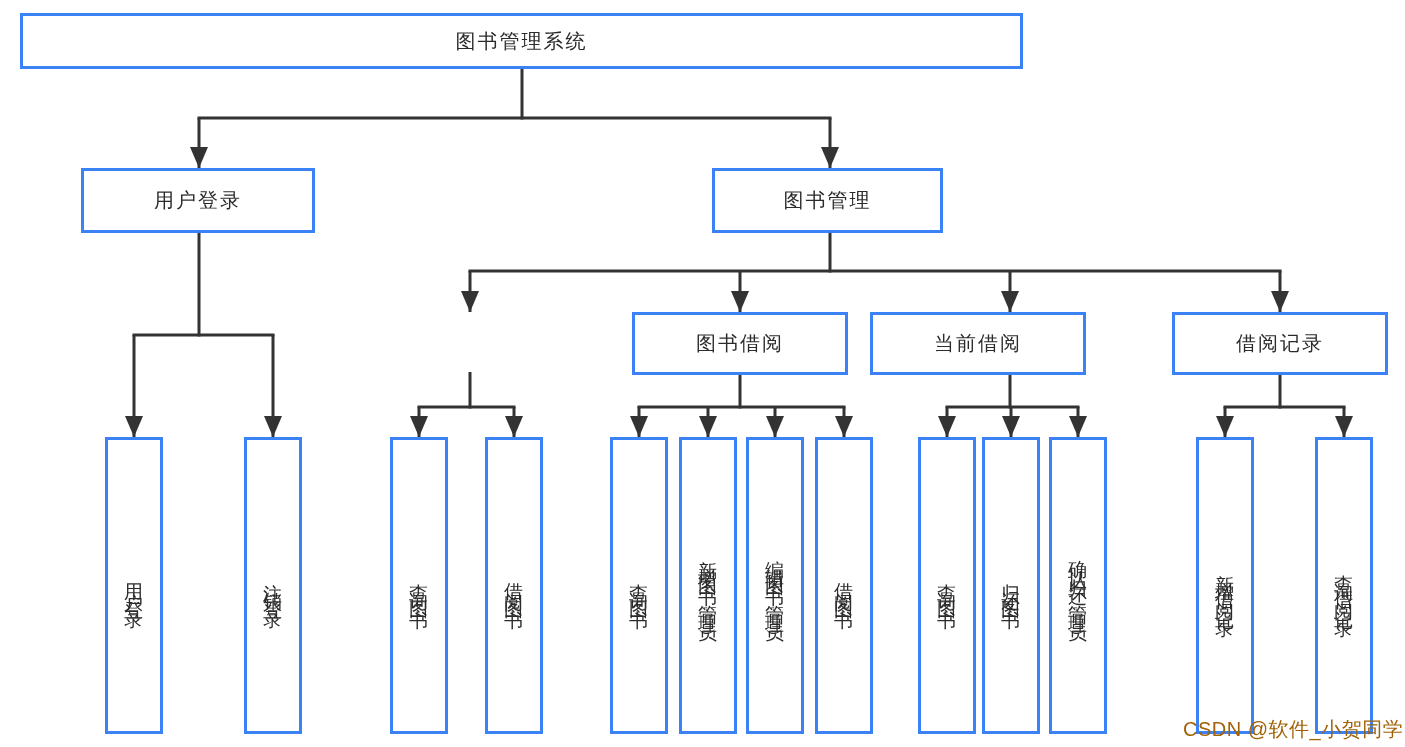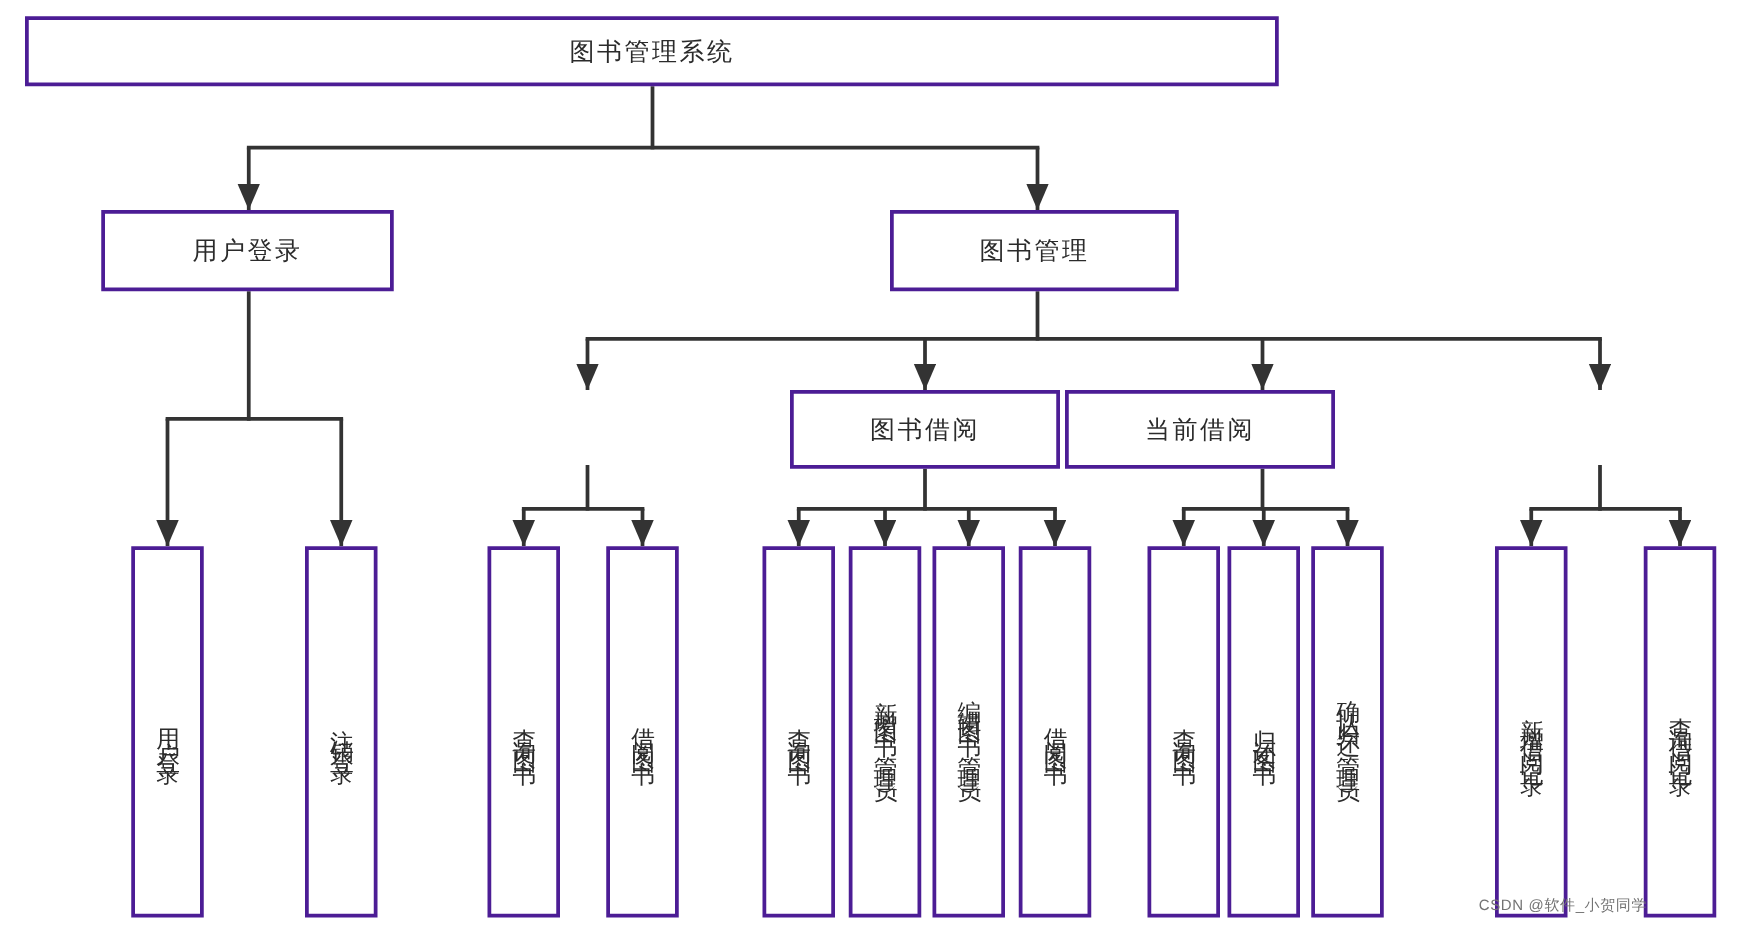--- a/index.html
+++ b/index.html
@@ -9,43 +9,43 @@
     background:#ffffff;
     font-family:"Liberation Sans","DejaVu Sans",sans-serif;
     overflow:hidden;
   }
   .connectors{position:absolute;left:0;top:0;}
   .connectors line{stroke:#333333;stroke-width:3;fill:none;}
   .connectors .arrowhead{fill:#333333;}
   .node{
     position:absolute;
     box-sizing:border-box;
-    border:3px solid #4c1d95;
+    border:3px solid #3b82f6;
     background:#ffffff;
     display:flex;align-items:center;justify-content:center;
     color:#2b2b2b;
   }
   .h-label{font-size:20px;letter-spacing:2px;white-space:nowrap;}
   .root{left:20px;top:13px;width:1003px;height:56px;}
   .lvl2{top:168px;height:65px;}
   .lvl3{top:312px;height:63px;width:216px;}
   .leaf{top:437px;height:297px;width:58px;}
   .v-label{
     writing-mode:vertical-rl;
     text-orientation:mixed;
     font-size:19px;
     line-height:1;
     letter-spacing:9px;
     white-space:nowrap;
   }
   .watermark{
     position:absolute;
     left:1183px;top:716px;
-    font-size:12px;
-    color:#737373;
+    font-size:20px;
+    color:#a16207;
     letter-spacing:0.5px;
     white-space:nowrap;
     z-index:10;
   }
 </style>
 </head>
 <body>
 
 <div class="stage">
 
@@ -104,22 +104,25 @@
   <div class="node lvl2" style="left:81px;width:234px;">
     <span class="h-label">用户登录</span>
   </div>
   <div class="node lvl2" style="left:712px;width:231px;">
     <span class="h-label">图书管理</span>
   </div>
 
   <div class="node lvl3" style="left:632px;">
     <span class="h-label">图书借阅</span>
   </div>
-  <div class="node lvl3" style="left:852px;">
+  <div class="node lvl3" style="left:870px;">
     <span class="h-label">当前借阅</span>
+  </div>
+  <div class="node lvl3" style="left:1172px;">
+    <span class="h-label">借阅记录</span>
   </div>
 
   <div class="node leaf" style="left:105px;">
     <span class="v-label">用户登录</span>
   </div>
   <div class="node leaf" style="left:244px;">
     <span class="v-label">注销登录</span>
   </div>
 
   <div class="node leaf" style="left:390px;">

